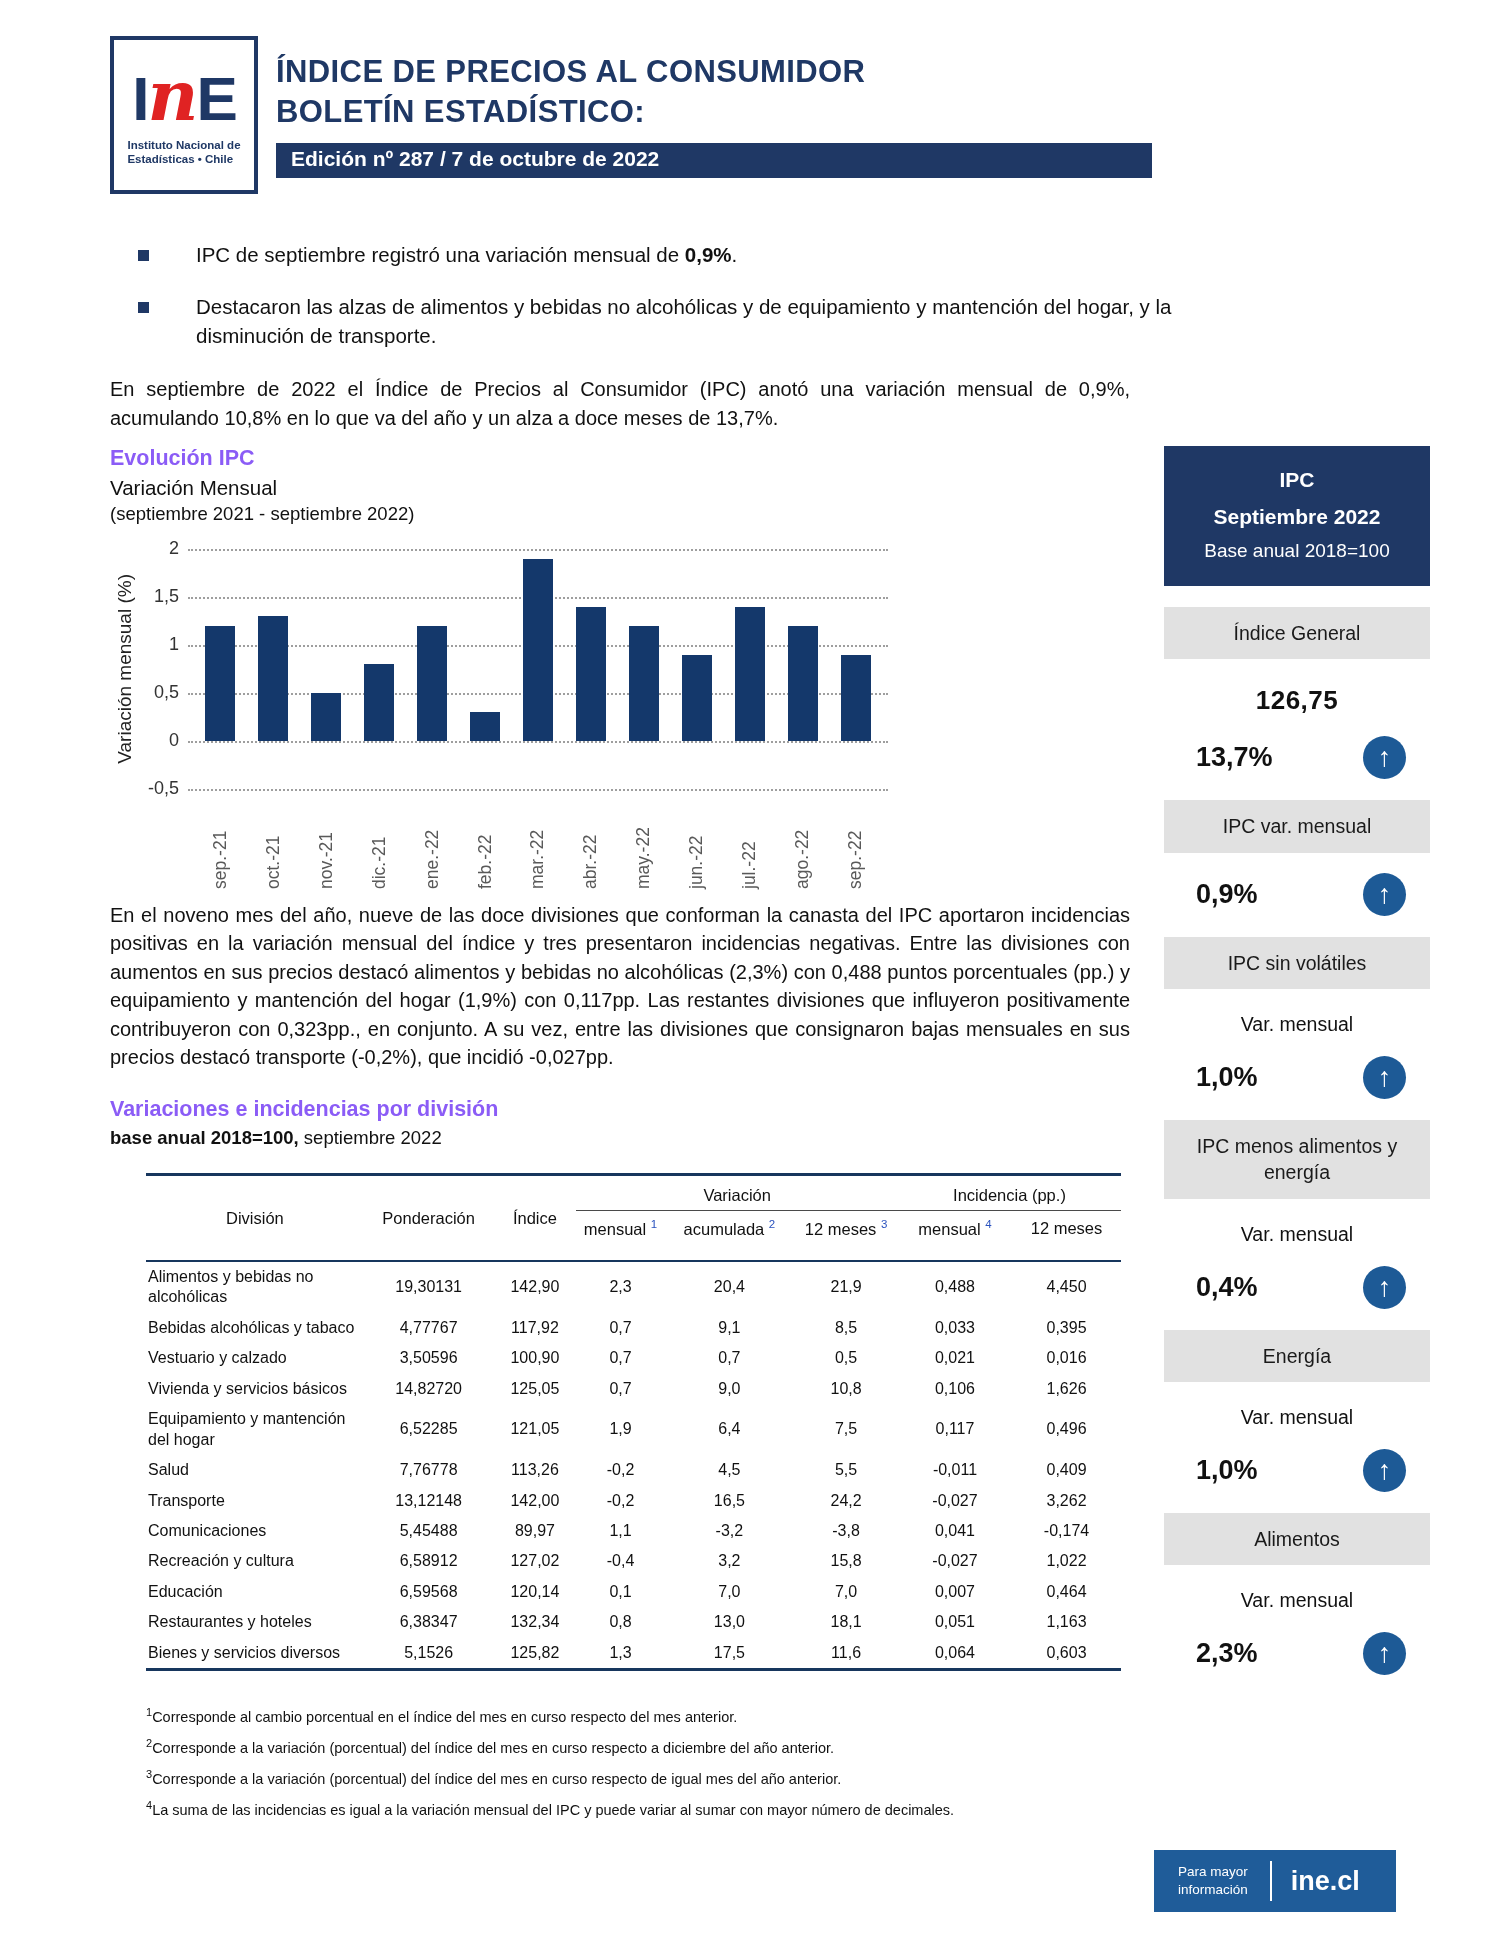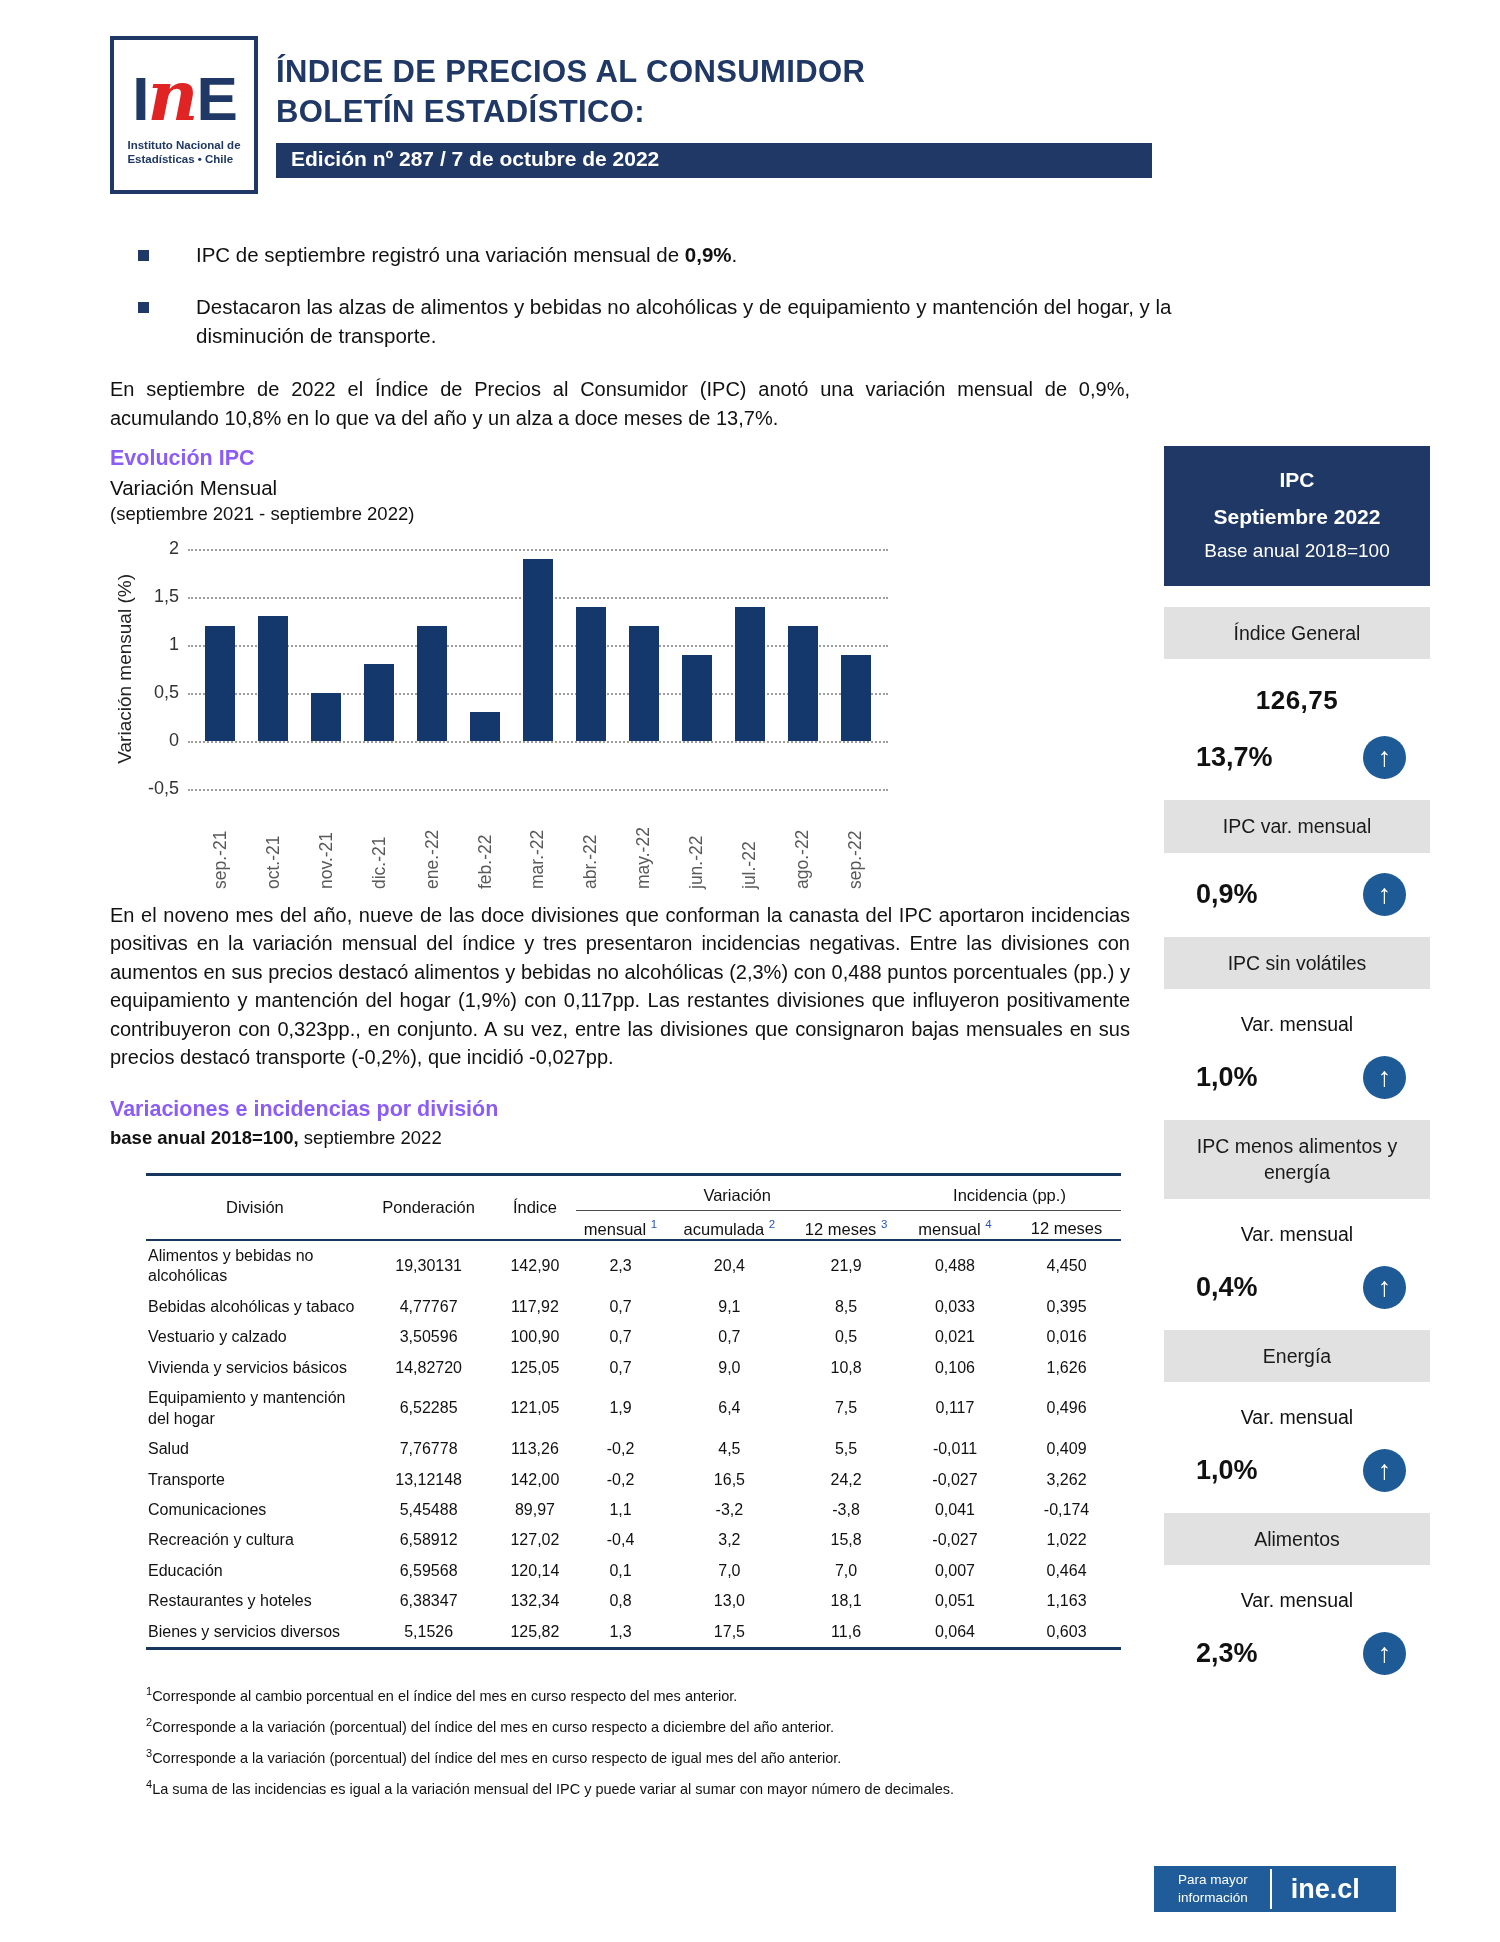--- a/index.html
+++ b/index.html
@@ -51,21 +51,21 @@
   .bodyp { margin-top:12px; font-size:20px; line-height:1.42; text-align:justify; width:1020px; }
 
   
   .tbl-title { margin-top:26px; }
   .tbl-sub { font-size:18.5px; margin-top:5px; }
   .tbl-sub .b { font-weight:bold; }
   table { border-collapse:collapse; margin:24px 0 0 36px; width:975px; border-top:3px solid #17365d; border-bottom:3px solid #17365d; font-size:16px; table-layout:fixed; }
   thead th { font-weight:normal; font-size:16.5px; }
   .group-th { border-bottom:1.5px solid #4a4a4a; padding:10px 8px 5px; text-align:center; }
   .plain-th { text-align:center; vertical-align:middle; }
-  tr.sub-row th { padding:7px 2px 0; text-align:center; border-bottom:2px solid #17365d; }
+  tr.sub-row th { padding:7px 2px 21px; text-align:center; border-bottom:2px solid #17365d; }
   th.rspan { border-bottom:2px solid #17365d; }
   sup.fnref { color:#2a52be; font-size:11.5px; }
   tbody td { padding:5px 3px; text-align:center; vertical-align:middle; line-height:1.28; }
   tbody td.div { text-align:left; padding-left:2px; }
 
   
   .footnotes { margin:30px 0 0 36px; font-size:14.5px; line-height:2.0; }
   .footnotes sup { font-size:11px; color:#111; }
 
   
@@ -74,21 +74,21 @@
   .card-header .l2 { font-size:21px; font-weight:bold; margin-top:13px; }
   .card-header .l3 { font-size:19px; margin-top:11px; }
   .card-label { background:#e1e1e1; color:#1a1a1a; text-align:center; font-size:19.5px; padding:13px 6px; margin-top:21px; line-height:1.35; }
   .card-sublabel { text-align:center; font-size:19.5px; margin-top:24px; }
   .card-value { text-align:center; font-size:26px; font-weight:bold; margin-top:26px; letter-spacing:0.5px; }
   .card-stat { display:flex; align-items:center; justify-content:space-between; padding:0 24px 0 32px; margin-top:20px; }
   .stat-val { font-size:27px; font-weight:bold; }
   .arrow { width:43px; height:43px; border-radius:50%; background:#1d5a96; color:#fff; display:flex; align-items:center; justify-content:center; font-size:27px; font-weight:bold; flex:none; }
 
   
-  .footer { position:absolute; right:104px; bottom:30px; width:242px; height:46px; background:#1f5c99; display:flex; align-items:center; color:#fff; }
+  .footer { position:absolute; right:104px; bottom:30px; width:242px; height:62px; background:#1f5c99; display:flex; align-items:center; color:#fff; }
   .f-left { font-size:13.5px; line-height:1.3; padding-left:24px; }
   .f-div { width:2px; height:40px; background:#fff; margin:0 19px 0 22px; flex:none; }
   .f-brand { font-size:27px; font-weight:bold; }
 </style>
 </head>
 <body>
 
 <div class="page">
 
   <div class="header">

